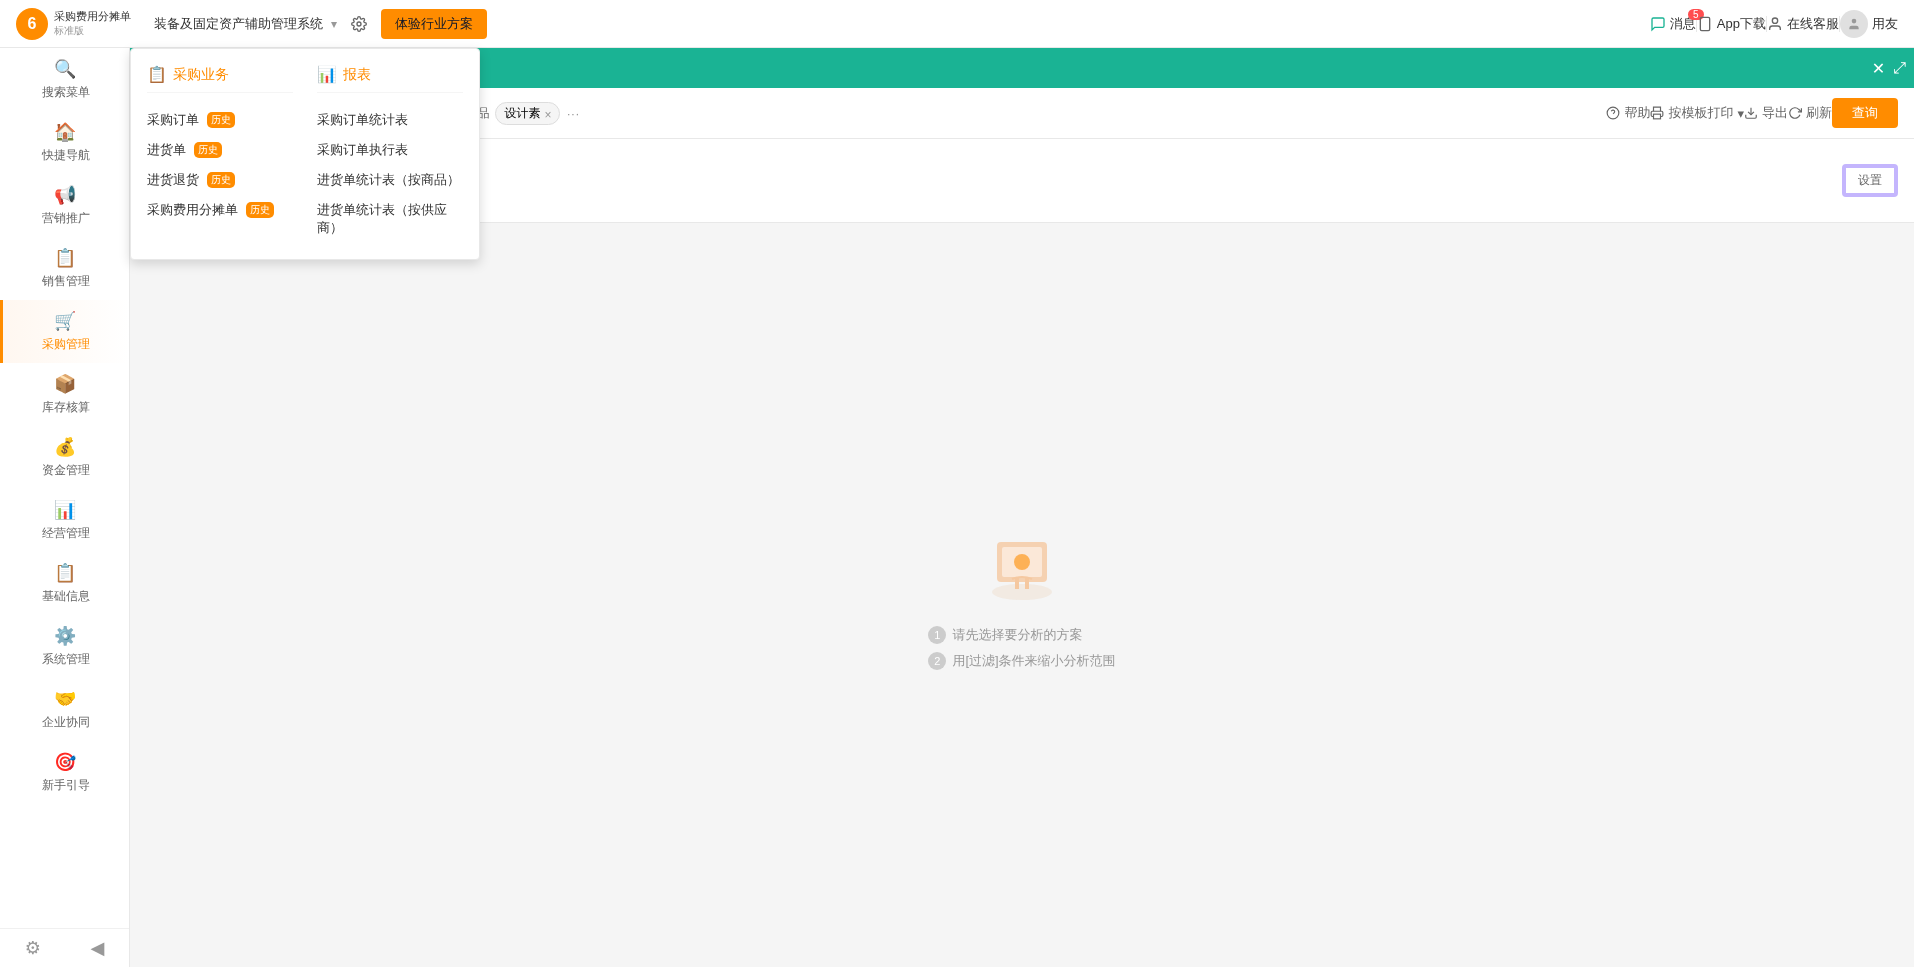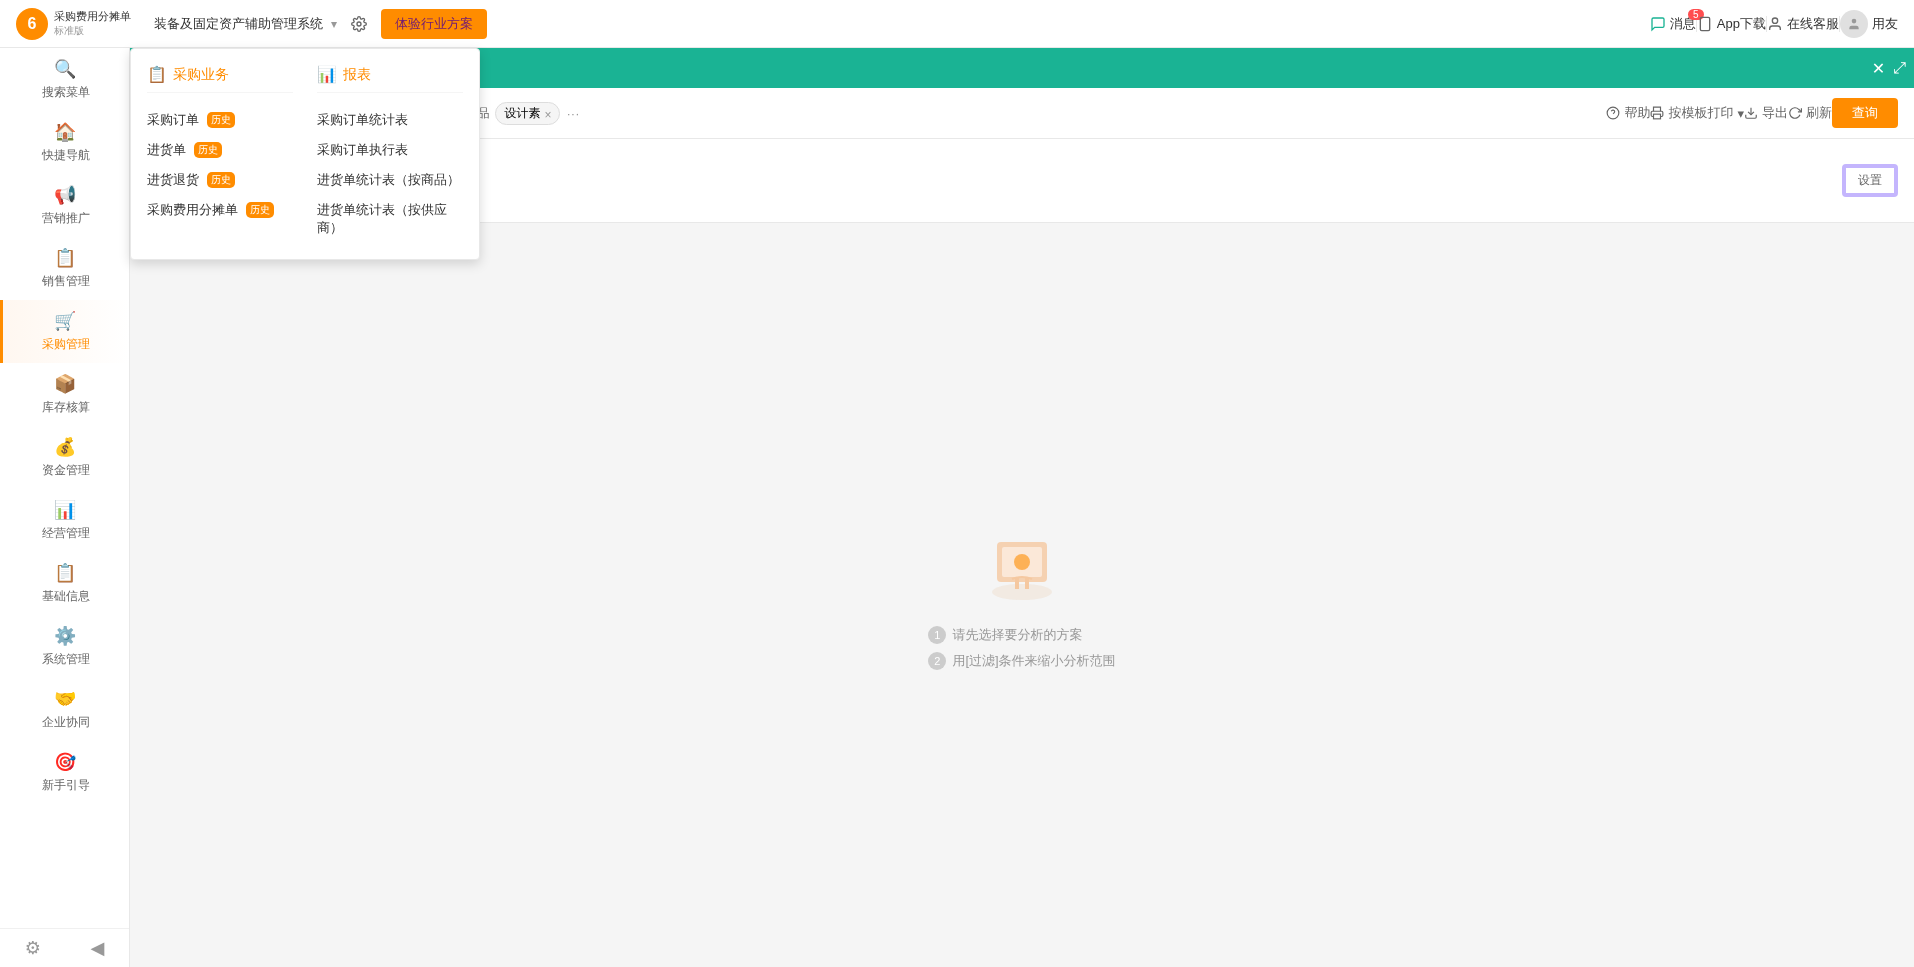--- a/index.html
+++ b/index.html
@@ -14,21 +14,21 @@
 
     
     .logo-area { display: flex; align-items: center; gap: 6px; width: 130px; }
     .logo-icon { width: 32px; height: 32px; background: #ff8c00; border-radius: 50%; display: flex; align-items: center; justify-content: center; color: #fff; font-size: 16px; font-weight: bold; }
     .logo-text { font-size: 11px; color: #333; line-height: 1.3; }
     .logo-badge { font-size: 10px; color: #999; }
     .top-bar-middle { display: flex; align-items: center; gap: 8px; flex: 1; padding-left: 8px; }
     .system-title { font-size: 13px; color: #333; }
     .dropdown-arrow { color: #999; font-size: 12px; cursor: pointer; }
     .settings-icon { width: 28px; height: 28px; display: flex; align-items: center; justify-content: center; cursor: pointer; color: #666; }
-    .btn-industry { background: #ff8c00; color: #701a75; border: none; padding: 6px 14px; border-radius: 4px; cursor: pointer; font-size: 13px; }
+    .btn-industry { background: #ff8c00; color: #0f172a; border: none; padding: 6px 14px; border-radius: 4px; cursor: pointer; font-size: 13px; }
     .top-bar-right { display: flex; align-items: center; gap: 0; margin-left: auto; }
     .top-right-item { display: flex; align-items: center; gap: 4px; color: #333; font-size: 13px; cursor: pointer; position: relative; }
     .badge { position: absolute; top: -6px; right: -8px; background: #ff4d4f; color: #fff; border-radius: 10px; font-size: 10px; padding: 0 4px; min-width: 16px; text-align: center; }
     .user-avatar { width: 28px; height: 28px; background: #e0e0e0; border-radius: 50%; display: flex; align-items: center; justify-content: center; color: #999; }
 
     
     .sidebar-item { display: flex; flex-direction: column; align-items: center; padding: 10px 0; cursor: pointer; color: #666; font-size: 12px; gap: 4px; position: relative; }
     .sidebar-item.active { color: #ff8c00; background: #fff7f0; }
     .sidebar-item.active::left-bar { content: ''; position: absolute; left: 0; top: 0; bottom: 0; width: 3px; background: #ff8c00; }
     .sidebar-icon { font-size: 18px; }

